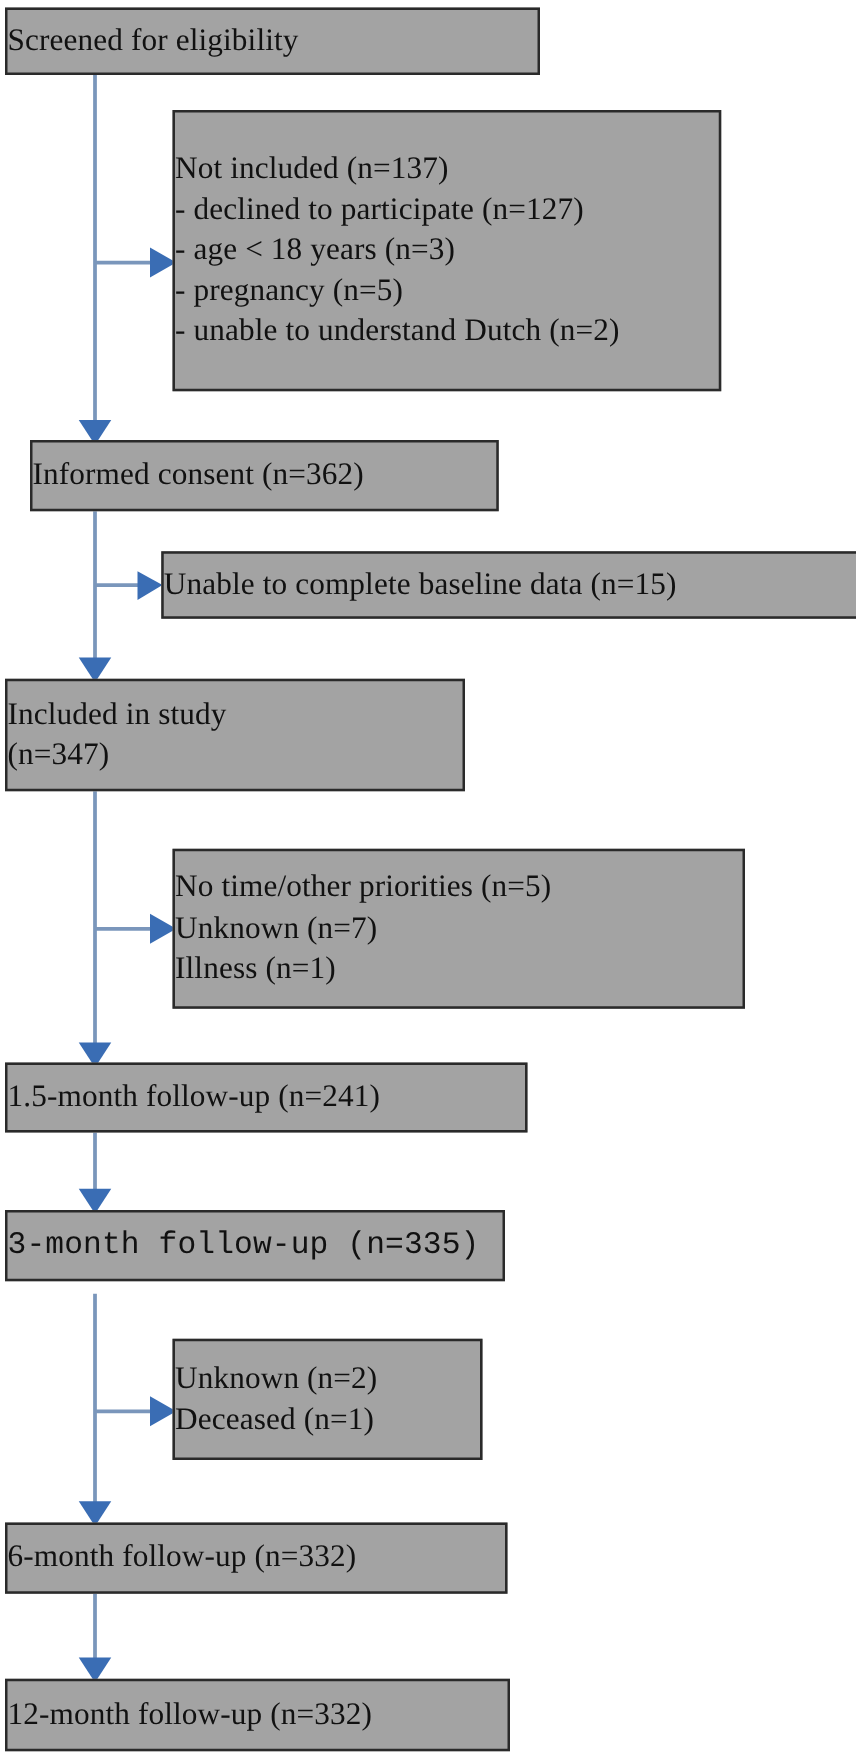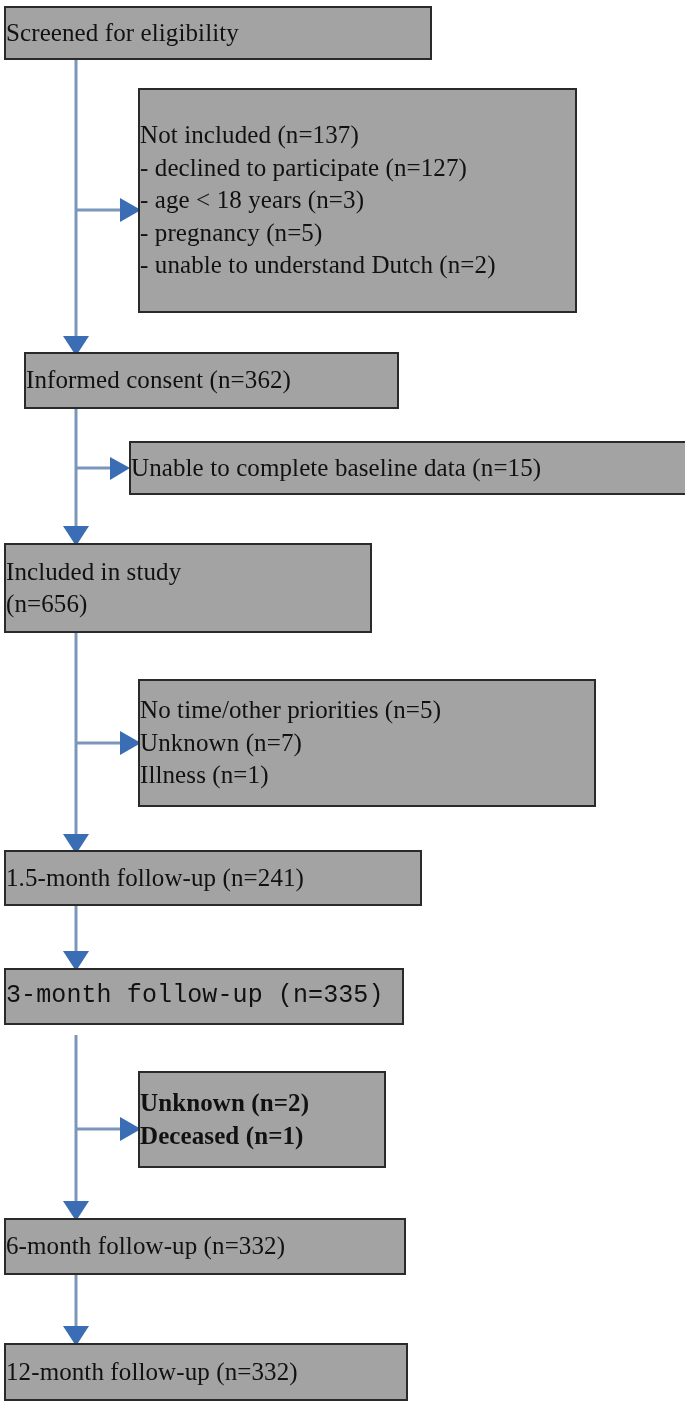--- a/index.html
+++ b/index.html
@@ -108,38 +108,38 @@
   <div class="node" style="left:4px; top:352px; width:375px; height:57px;margin-left:20px;">
     <span class="line">Informed consent (n=362)</span>
   </div>
 
   <div class="node" style="left:129px; top:441px; width:558px; height:54px;">
     <span class="line">Unable to complete baseline data (n=15)</span>
   </div>
 
   <div class="node multi" style="left:4px; top:543px; width:368px; height:90px;">
     <span class="line">Included in study</span>
-    <span class="line">(n=656)</span>
+    <span class="line">(n=347)</span>
   </div>
 
   <div class="node multi" style="left:138px; top:679px; width:458px; height:128px;">
     <span class="line">No time/other priorities (n=5)</span>
     <span class="line">Unknown (n=7)</span>
     <span class="line">Illness (n=1)</span>
   </div>
 
   <div class="node" style="left:4px; top:850px; width:418px; height:56px;">
     <span class="line">1.5-month follow-up (n=241)</span>
   </div>
 
   <div class="node" style="left:4px; top:968px; width:400px; height:57px;font-family:Liberation Mono, monospace;">
     <span class="line">3-month follow-up (n=335)</span>
   </div>
 
-  <div class="node multi" style="left:138px; top:1071px; width:248px; height:97px;font-weight:bold;">
+  <div class="node multi" style="left:138px; top:1071px; width:248px; height:97px;">
     <span class="line">Unknown (n=2)</span>
     <span class="line">Deceased (n=1)</span>
   </div>
 
   <div class="node" style="left:4px; top:1218px; width:402px; height:57px;">
     <span class="line">6-month follow-up (n=332)</span>
   </div>
 
   <div class="node" style="left:4px; top:1343px; width:404px; height:58px;">
     <span class="line">12-month follow-up (n=332)</span>

